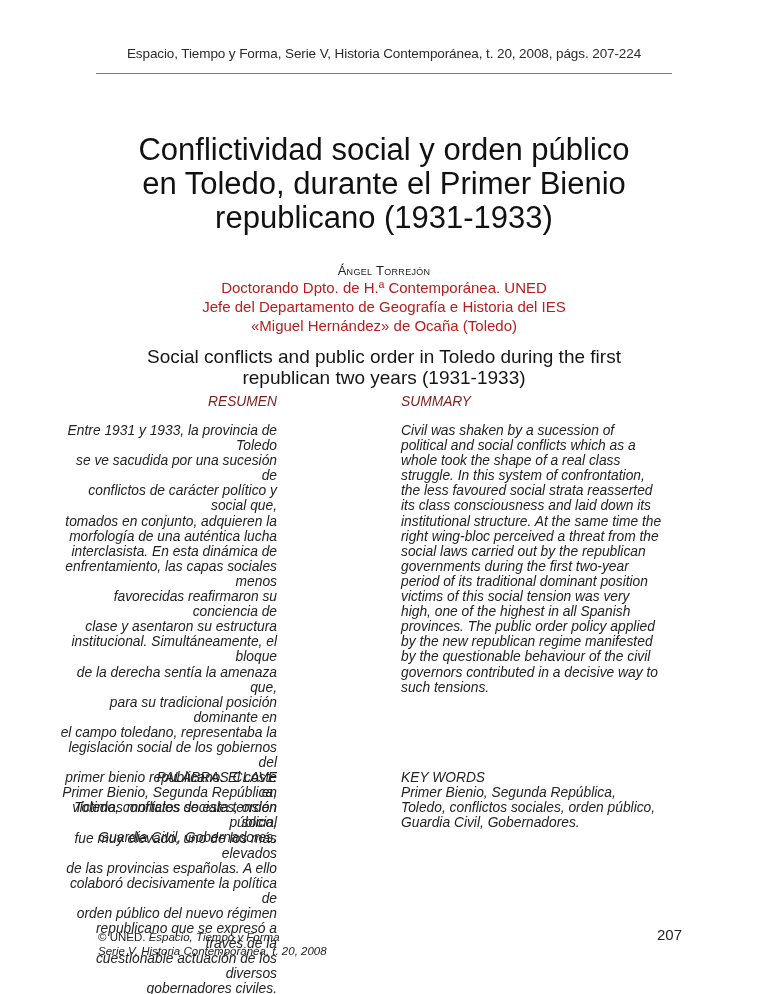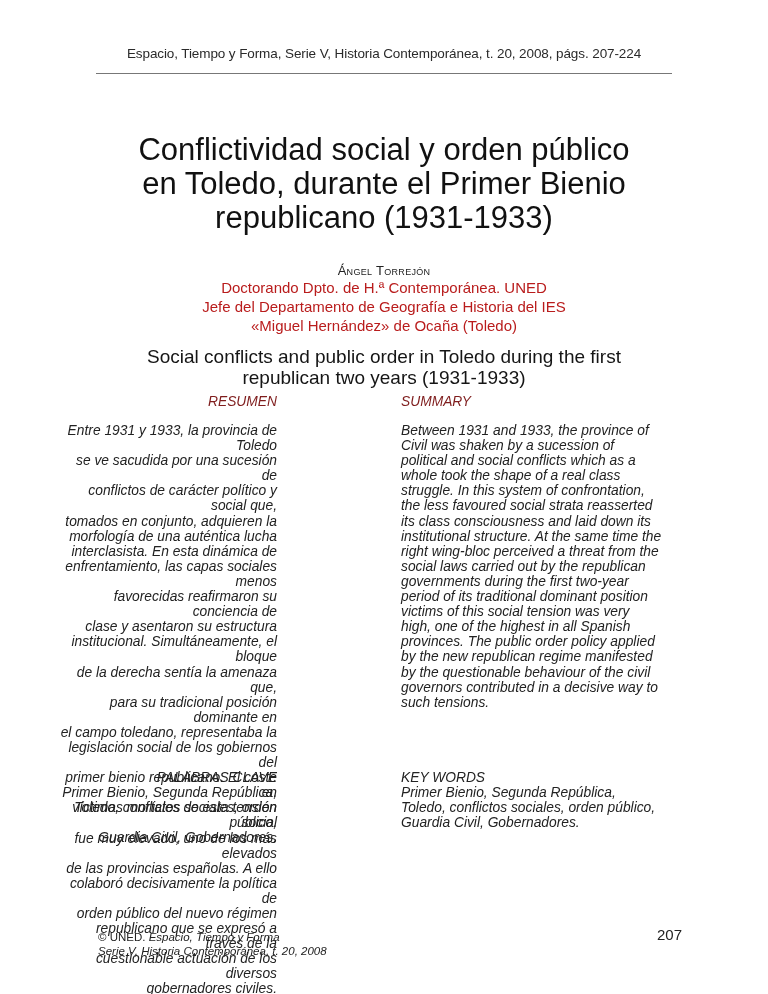--- a/index.html
+++ b/index.html
@@ -93,21 +93,20 @@
     <div>fue muy elevado, uno de los más elevados</div>
     <div>de las provincias españolas. A ello</div>
     <div>colaboró decisivamente la política de</div>
     <div>orden público del nuevo régimen</div>
     <div>republicano que se expresó a través de la</div>
     <div>cuestionable actuación de los diversos</div>
     <div>gobernadores civiles.</div>
   </div>
 
 <div class="col col-right" style="top: 423px;" id="summary-col">
-    <div>Between 1931 and 1933, the province of</div>
     <div>Civil was shaken by a sucession of</div>
     <div>political and social conflicts which as a</div>
     <div>whole took the shape of a real class</div>
     <div>struggle. In this system of confrontation,</div>
     <div>the less favoured social strata reasserted</div>
     <div>its class consciousness and laid down its</div>
     <div>institutional structure. At the same time the</div>
     <div>right wing-bloc perceived a threat from the</div>
     <div>social laws carried out by the republican</div>
     <div>governments during the first two-year</div>

